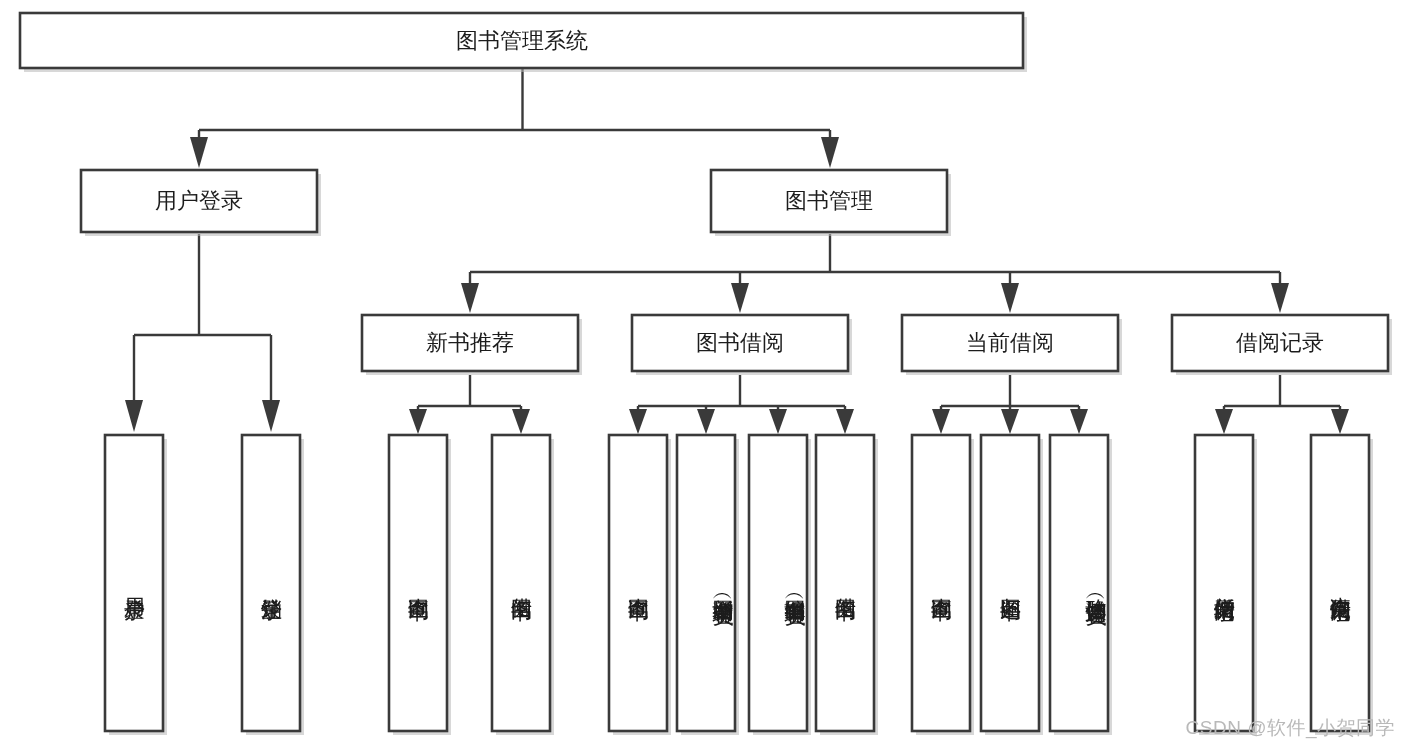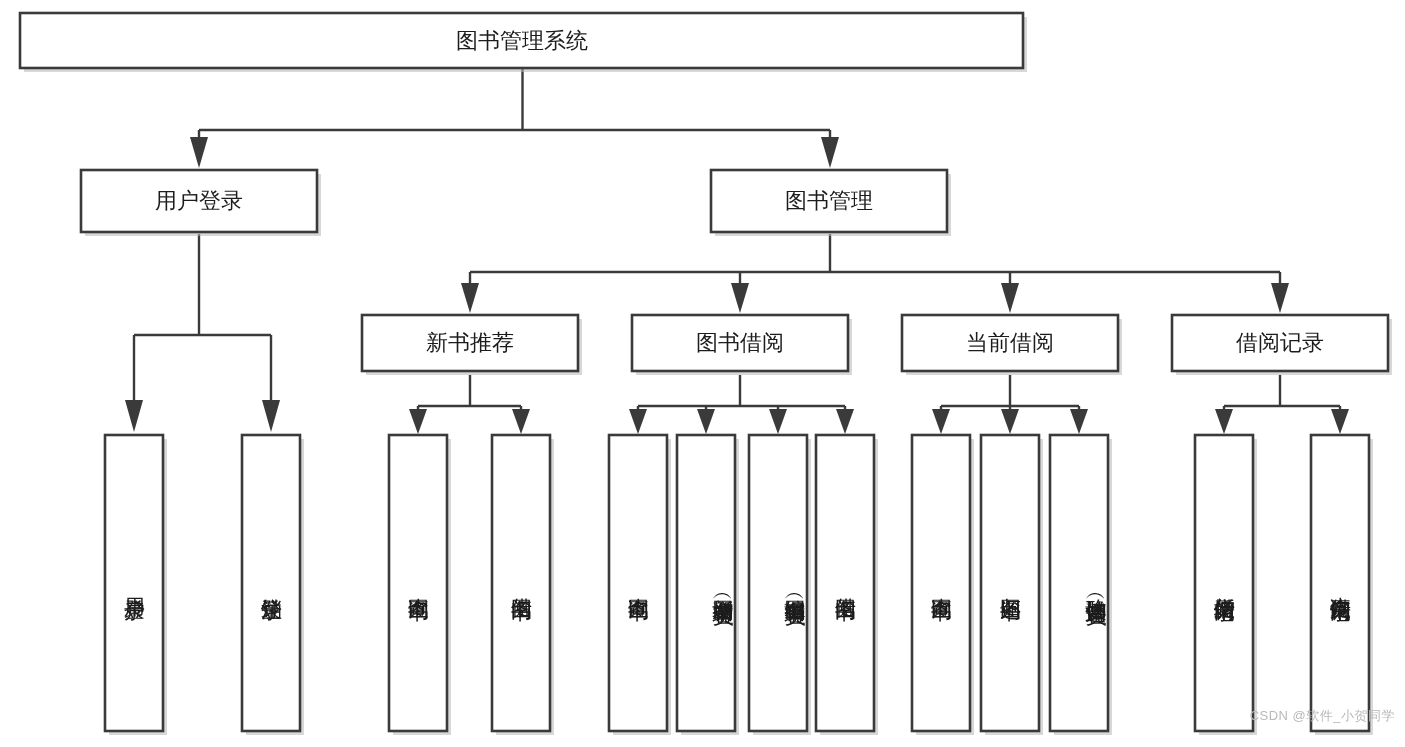--- a/index.html
+++ b/index.html
@@ -51,23 +51,23 @@
   .node-label-h {
     font-family: "Liberation Sans", "DejaVu Sans", sans-serif;
     font-size: 22px;
     fill: #1c1c1c;
     text-anchor: middle;
     dominant-baseline: middle;
   }
   .watermark {
     position: absolute;
     right: 10px;
-    bottom: 22px;
+    bottom: 6px;
     font-family: "Liberation Sans", "DejaVu Sans", sans-serif;
-    font-size: 13px;
+    font-size: 19px;
     color: #b9b9b9;
     letter-spacing: 0.5px;
     white-space: nowrap;
     user-select: none;
   }
 </style>
 </head>
 <body>
 
 <div id="diagram-root">

